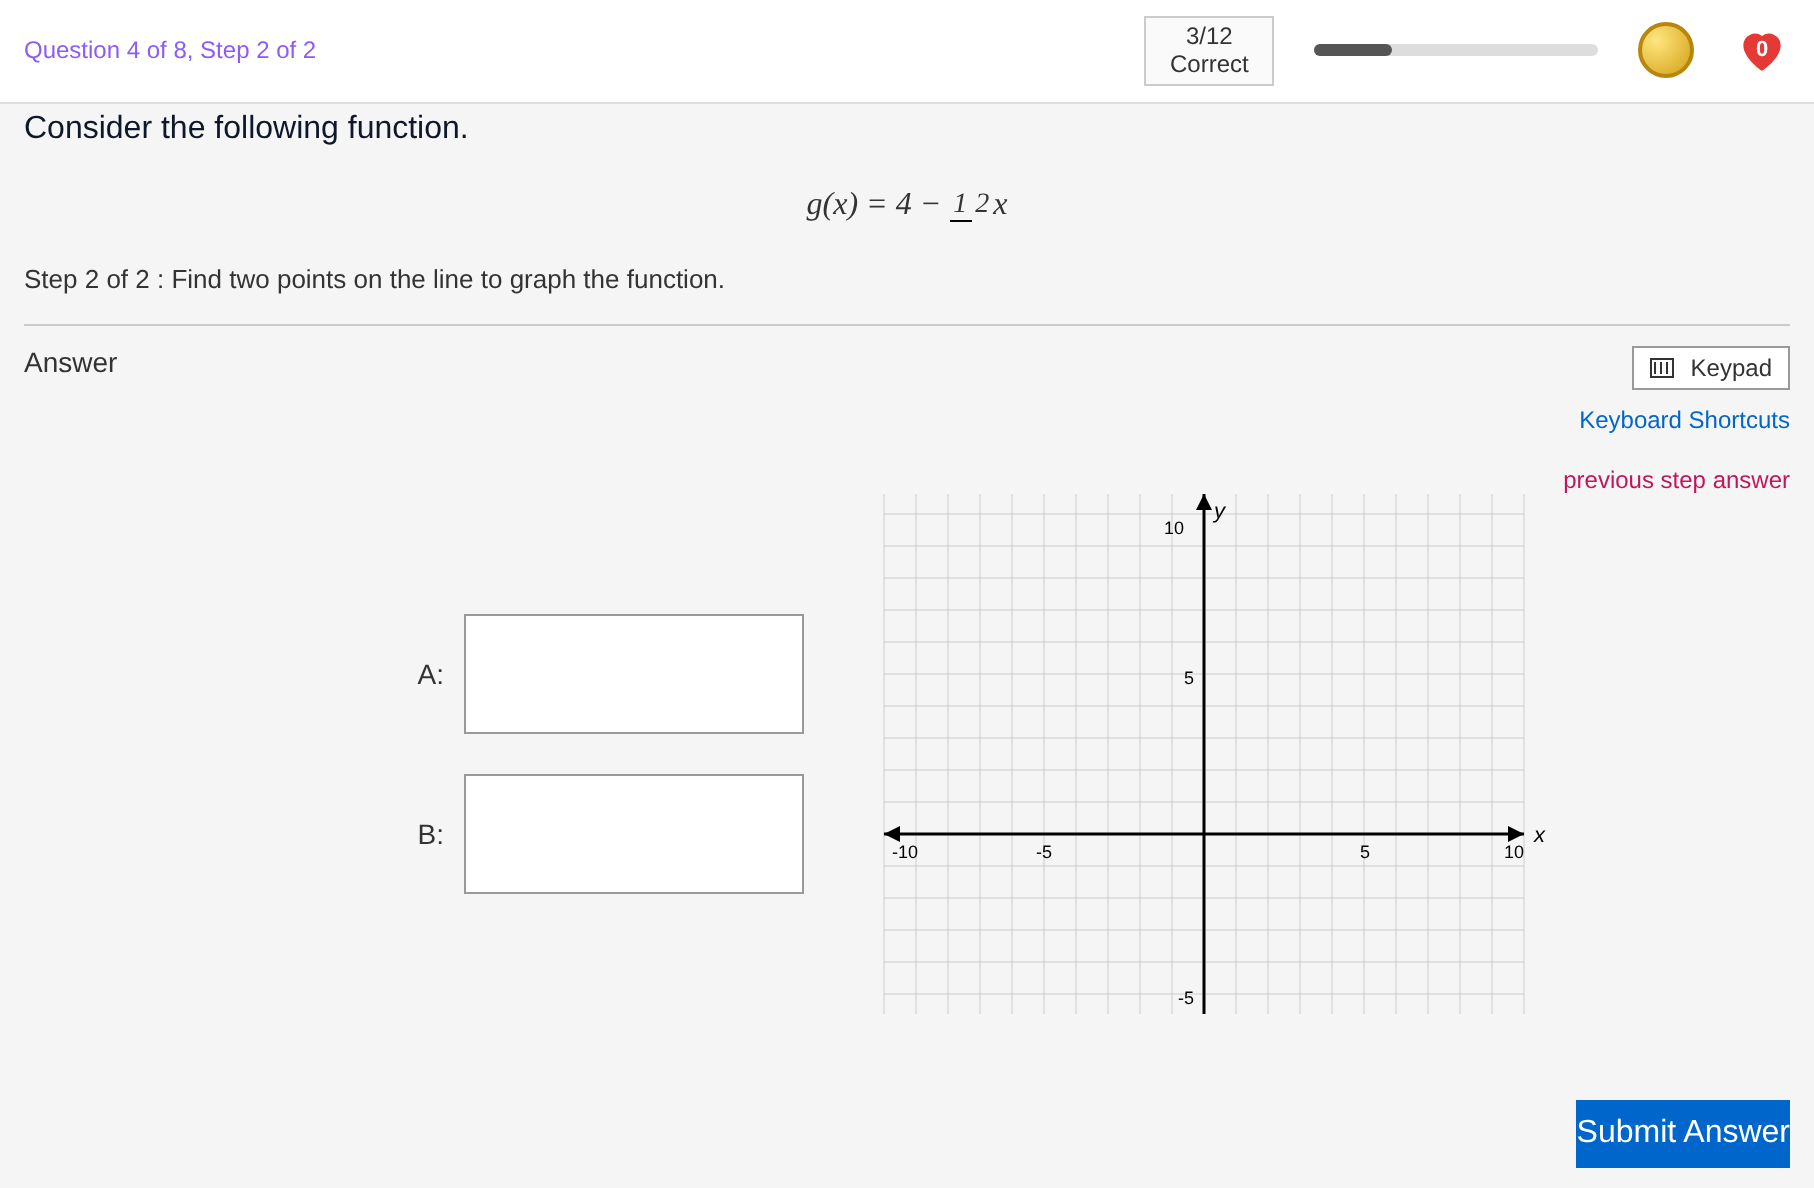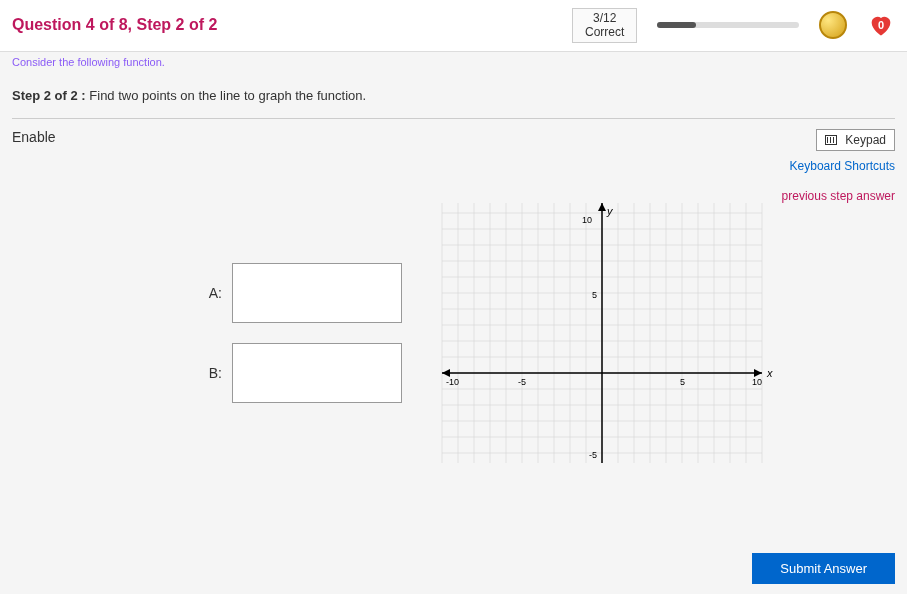--- a/index.html
+++ b/index.html
@@ -14,23 +14,23 @@
     }
     .header {
       display: flex;
       align-items: center;
       padding: 8px 12px;
       background: #fff;
       border-bottom: 1px solid #ddd;
       gap: 20px;
     }
     .question-title {
-      font-weight: bold;
-      font-size: 16px;
-      color: #be185d;
+      font-weight: normal;
+      font-size: 12px;
+      color: #8b5cf6;
       flex: 0 0 auto;
       width: 540px;
     }
     .correct-box {
       border: 1px solid #ccc;
       padding: 2px 12px;
       text-align: center;
       font-size: 12px;
       background: #fafafa;
       line-height: 1.2;
@@ -68,33 +68,33 @@
       justify-content: center;
     }
     .heart svg { width: 100%; height: 100%; }
     .heart-count {
       position: absolute;
       color: #fff;
       font-size: 11px;
       font-weight: bold;
     }
     .content { padding: 4px 12px 12px 12px; }
-    .consider { font-size: 11px; color: #8b5cf6; margin-bottom: 20px; }
+    .consider { font-size: 16px; color: #0f172a; margin-bottom: 20px; }
     .function {
       text-align: center;
       font-family: 'Times New Roman', serif;
       font-size: 16px;
       margin-bottom: 20px;
       font-style: italic;
     }
     .frac { display: inline-block; vertical-align: middle; text-align: center; font-size: 14px; line-height:1; }
     .frac .n { border-bottom: 1px solid #000; padding: 0 2px; }
     .frac .d { padding: 0 2px; }
     .step { font-size: 13px; margin-bottom: 15px; }
-    .step b { font-weight: bold; }
+    .step b { font-weight: normal; }
     .answer-section { border-top: 1px solid #ccc; padding-top: 10px; display:flex; justify-content:space-between; align-items:flex-start;}
     .answer-label { font-size: 14px; }
     .right-tools { text-align: right; font-size: 12px;}
     .keypad-btn {
       border: 1px solid #999;
       padding: 3px 8px;
       background: #fff;
       font-size: 12px;
       display: inline-flex;
       align-items: center;
@@ -123,22 +123,22 @@
       height: 260px;
       position: relative;
     }
     .submit-btn {
       position: absolute;
       bottom: 10px;
       right: 12px;
       background: #0066cc;
       color: #fff;
       border: none;
-      padding: 8px 28px;
-      font-size: 13px;
+      padding: 8px 0;
+      font-size: 16px;
     }
     .kp-icon { width: 12px; height: 10px; border: 1px solid #333; display: inline-block; position: relative; }
     .kp-icon::before { content:""; position:absolute; top:1px; left:1px; right:1px; bottom:1px; background: repeating-linear-gradient(90deg,#333 0 1px, transparent 1px 3px);}
   </style>
 </head>
 <body>
 
 <div class="header">
   <div class="question-title">Question 4 of 8, Step 2 of 2</div>
   <div class="correct-box">
@@ -152,26 +152,29 @@
   <div class="heart">
     <svg viewBox="0 0 24 24">
         <path fill="#e53935" d="M12 21s-8-5.3-8-11a5 5 0 0 1 8-4 5 5 0 0 1 8 4c0 5.7-8 11-8 11z"></path>
       </svg>
     <span class="heart-count">0</span>
   </div>
 </div>
 
 <div class="content">
   <div class="consider">Consider the following function.</div>
+  <div class="function">
+    <span>g(x) = 4 − </span><span class="frac"><span class="n">1</span><span class="d">2</span></span><span>x</span>
+  </div>
   <div class="step">
     <b>Step 2 of 2 :</b><span> Find two points on the line to graph the function.</span>
   </div>
 
   <div class="answer-section">
-    <div class="answer-label">Enable</div>
+    <div class="answer-label">Answer</div>
     <div class="right-tools">
       <div class="keypad-btn">
         <span class="kp-icon"></span>
         <span>Keypad</span>
       </div>
       <div class="shortcut-link">Keyboard Shortcuts</div>
       <div class="prev-link">previous step answer</div>
     </div>
   </div>
 

